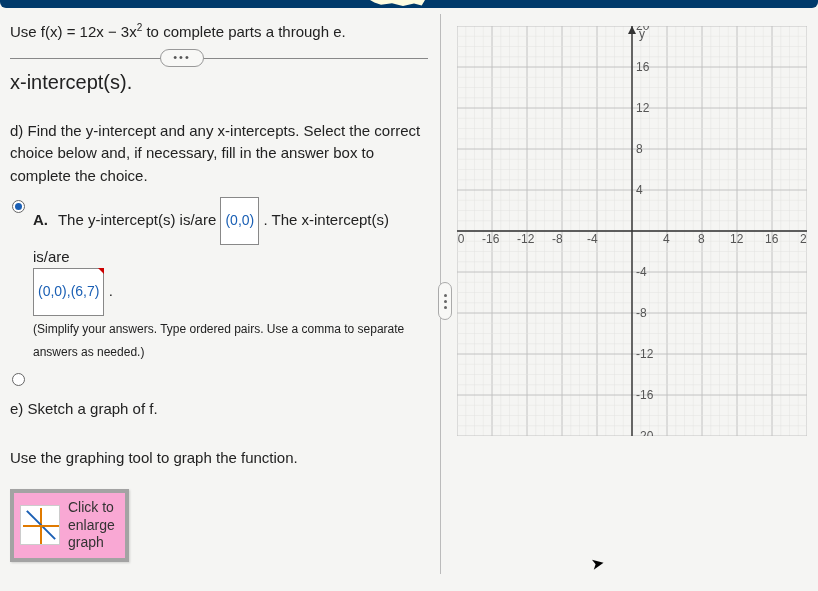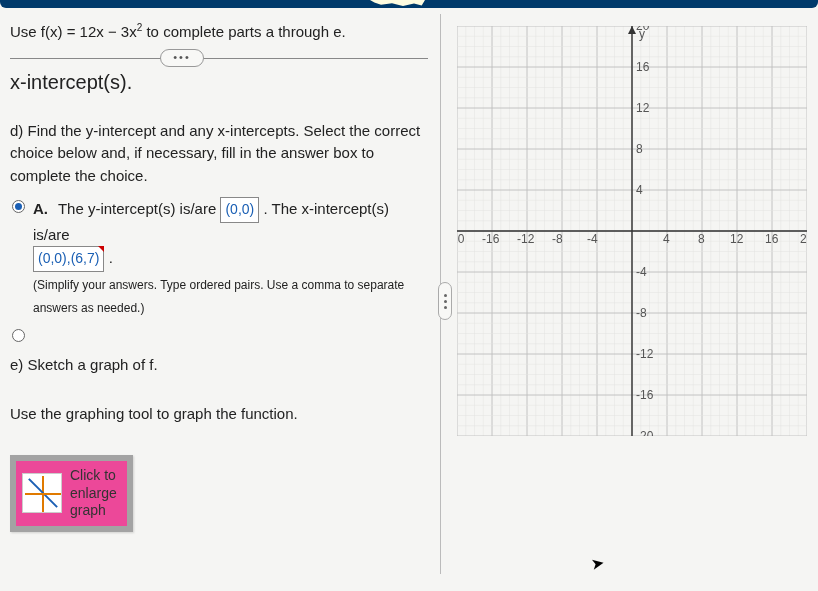--- a/index.html
+++ b/index.html
@@ -25,27 +25,27 @@
   .hr { border: none; border-top: 1px solid #888; margin: 0; }
   .dots-btn { position: absolute; left: 150px; top: -9px; width: 44px; height: 18px; border: 1px solid #999; border-radius: 10px; background: #f8f8f6; text-align: center; font-size: 11px; line-height: 14px; letter-spacing: 2px; color: #555; cursor: pointer; }
   .indent { margin-left: 28px; }
   .section { margin: 6px 0 12px 0; font-size: 20px; }
   .para { font-size: 15px; line-height: 1.5; margin-bottom: 10px; margin-top: 26px; }
   .choice { display: flex; align-items: flex-start; margin: 8px 0; }
   .radio { width: 13px; height: 13px; border: 1px solid #666; border-radius: 50%; margin: 3px 8px 0 2px; flex: none; display: flex; align-items: center; justify-content: center; background: #fff; }
   .radio.selected::after { content: ""; width: 7px; height: 7px; background: #1a5fb4; border-radius: 50%; display: block; }
   .choice-label { font-weight: bold; margin-right: 6px; }
   .choice-body { font-size: 15px; line-height: 1.55; }
-  .answer-box { display: inline-block; border: 1px solid #888; background: #fff; padding: 1px 4px; min-width: 38px; color: #1a5fb4; font-size: 14px; }
+  .answer-box { display: inline-block; border: 1px solid #888; background: #fff; padding: 12px 4px; min-width: 38px; color: #1a5fb4; font-size: 14px; }
   .answer-box.caret { position: relative; }
   .answer-box.caret::after { content: ""; position: absolute; top: -1px; right: -1px; width: 0; height: 0; border-left: 6px solid transparent; border-top: 6px solid #c00; }
   .note { font-size: 12px; line-height: 1.45; }
   .vdots { position: absolute; top: 272px; left: 438px; width: 14px; height: 38px; border: 1px solid #aaa; border-radius: 8px; background: #f8f8f6; display: flex; flex-direction: column; align-items: center; justify-content: center; gap: 3px; cursor: pointer; }
   .vdots span { width: 3px; height: 3px; background: #666; border-radius: 50%; }
-  .graph-btn { display: inline-flex; align-items: center; border: 6px solid #a3a3a3; background: #ec4899; padding: 6px 10px 6px 6px; margin-top: 20px; cursor: pointer; box-shadow: 1px 1px 2px rgba(0,0,0,.15); }
+  .graph-btn { display: inline-flex; align-items: center; border: 4px solid #a3a3a3; background: #f9a8d4; padding: 6px 10px 6px 6px; margin-top: 10px; cursor: pointer; box-shadow: 1px 1px 2px rgba(0,0,0,.15); }
   .graph-thumb { width: 40px; height: 40px; position: relative; margin-right: 8px; background: #fff; border: 1px solid #ccc; }
   .graph-thumb::before, .graph-thumb::after { content: ""; position: absolute; background: #e07a00; }
   .graph-thumb::before { left: 19px; top: 2px; width: 2px; height: 36px; }
   .graph-thumb::after { top: 19px; left: 2px; height: 2px; width: 36px; }
   .graph-thumb .diag { position: absolute; left: 4px; top: 4px; width: 32px; height: 32px; }
   .graph-thumb .diag::before { content: ""; position: absolute; left: -4px; top: 14px; width: 40px; height: 2px; background: #1a5fb4; transform: rotate(45deg); }
   .graph-btn-text { font-size: 14px; line-height: 1.25; color: #333; text-align: left; }
   .grid-svg { position: absolute; top: 16px; left: 16px; }
   .axis-lbl { font-size: 12px; fill: #555; font-family: Arial; }
   .cursor { position: absolute; bottom: 18px; left: 150px; font-size: 16px; color: #000; transform: rotate(-10deg); }

